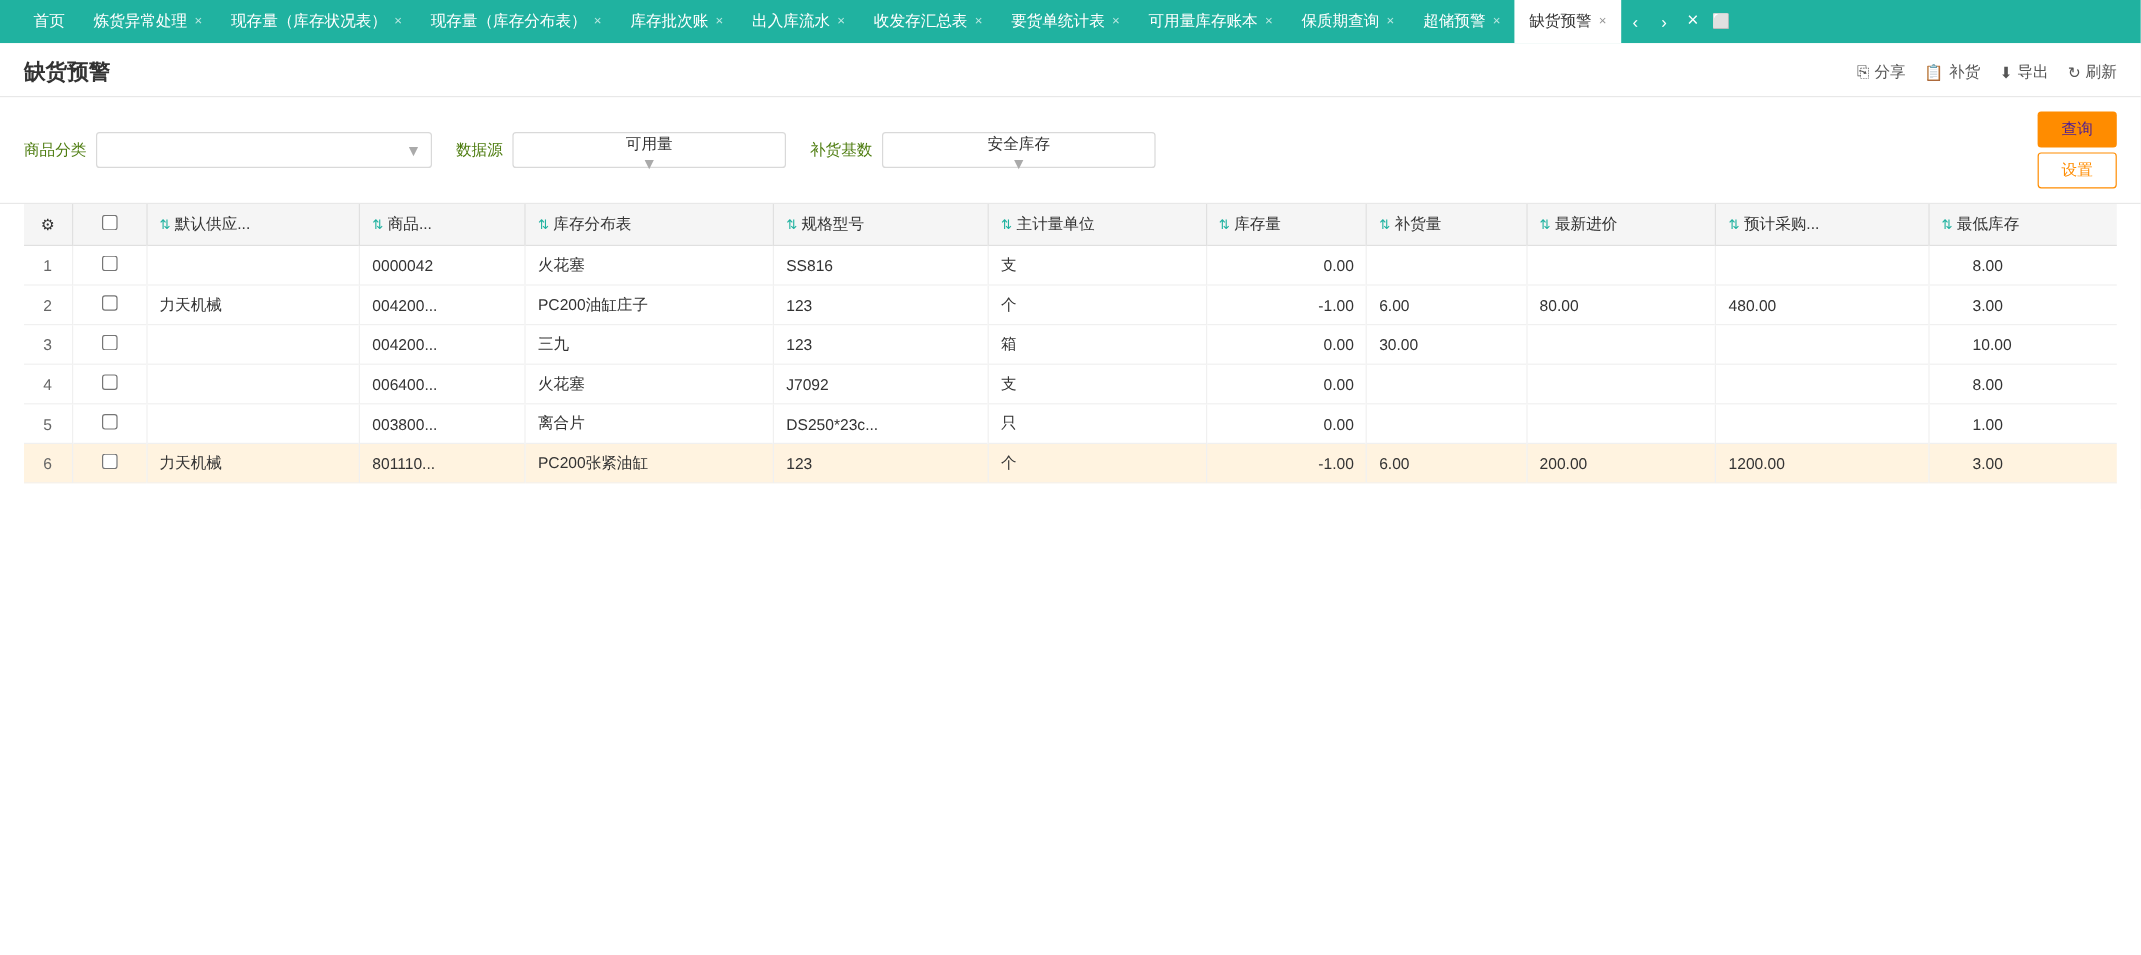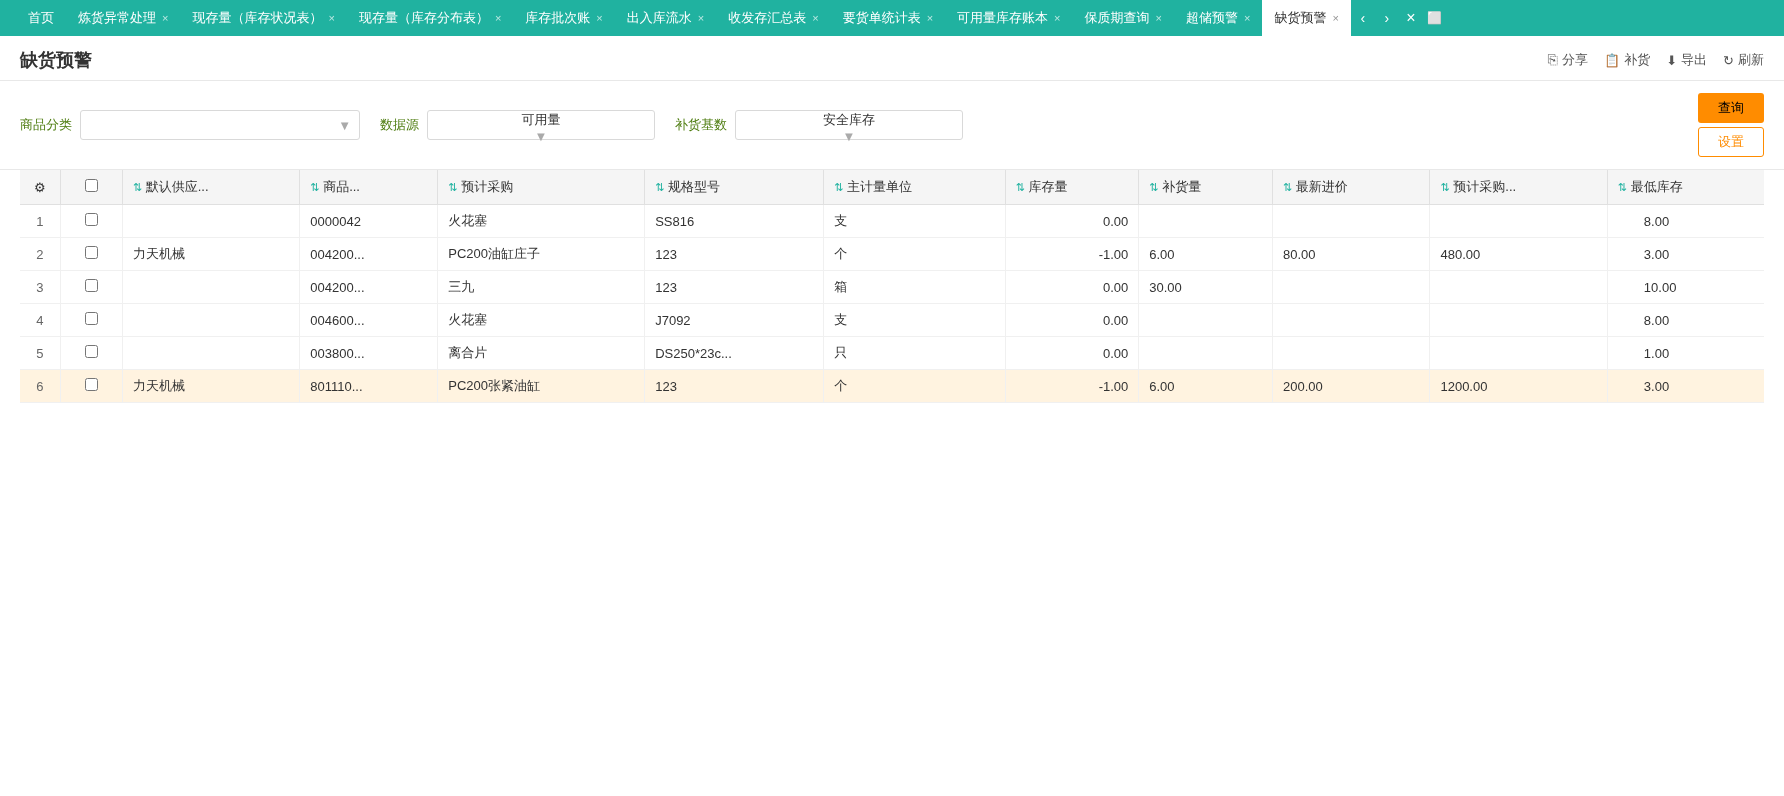--- a/index.html
+++ b/index.html
@@ -112,21 +112,21 @@
     }
     .filter-select-wide {
       width: 280px;
     }
     .filter-select-medium {
       width: 228px;
       flex-direction: column;
     }
     .btn-query {
       background: #ff8c00;
-      color: #000000;
+      color: #4c1d95;
       border: none;
       border-radius: 3px;
       padding: 0 20px;
       height: 30px;
       cursor: pointer;
       font-size: 13px;
     }
     .btn-settings {
       background: #fff;
       color: #ff8c00;
@@ -313,21 +313,21 @@
           <th>
             <span style="color:#20b2a0;font-size:11px;">⇅</span>
             <span>默认供应...</span>
           </th>
           <th>
             <span style="color:#20b2a0;font-size:11px;">⇅</span>
             <span>商品...</span>
           </th>
           <th>
             <span style="color:#20b2a0;font-size:11px;">⇅</span>
-            <span>预计采购</span>
+            <span>库存分布表</span>
           </th>
           <th>
             <span style="color:#20b2a0;font-size:11px;">⇅</span>
             <span>规格型号</span>
           </th>
           <th>
             <span style="color:#20b2a0;font-size:11px;">⇅</span>
             <span>主计量单位</span>
           </th>
           <th>
@@ -393,21 +393,21 @@
             <td class="negative">0.00</td>
             <td>30.00</td>
             <td></td>
             <td></td>
             <td>10.00</td>
           </tr>
           <tr>
             <td class="row-num">4</td>
             <td class="checkbox-cell"><input type="checkbox" style=""></td>
             <td></td>
-            <td>004600...</td>
+            <td>006400...</td>
             <td>火花塞</td>
             <td>J7092</td>
             <td>支</td>
             <td class="negative">0.00</td>
             <td></td>
             <td></td>
             <td></td>
             <td>8.00</td>
           </tr>
           <tr>

